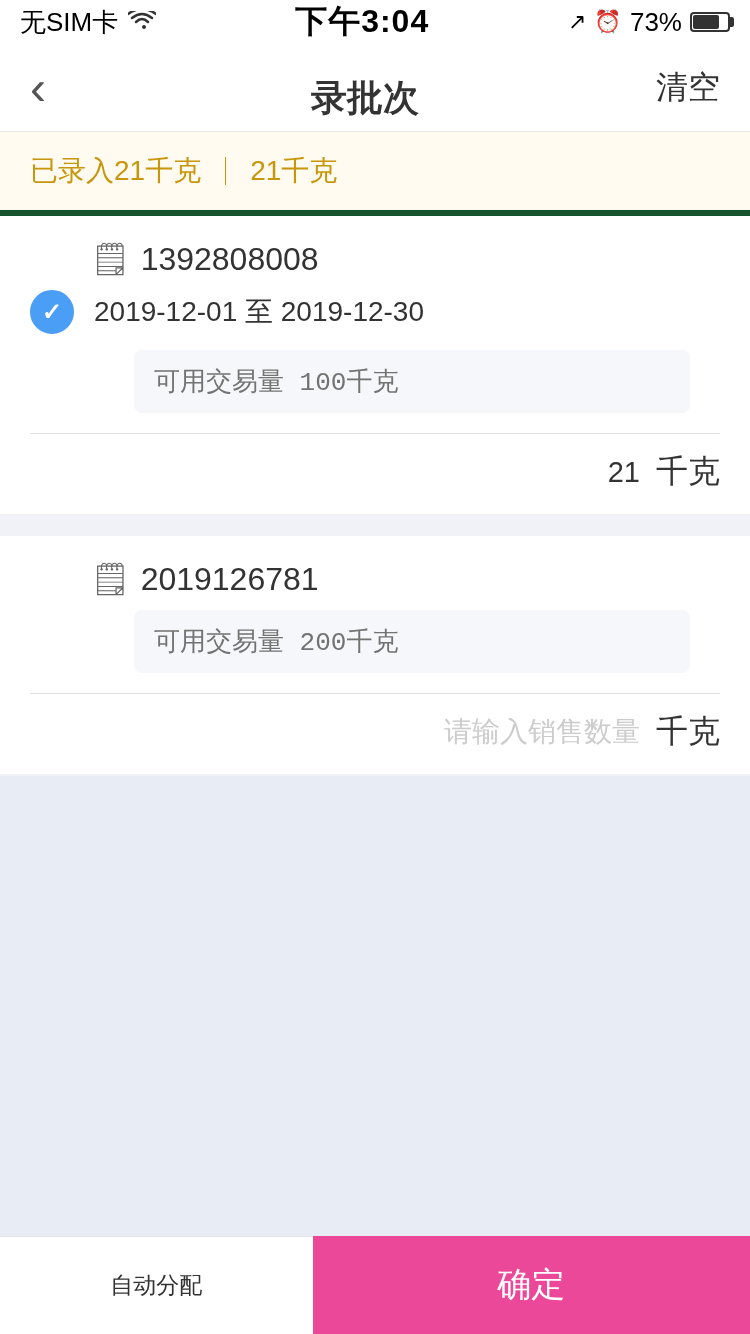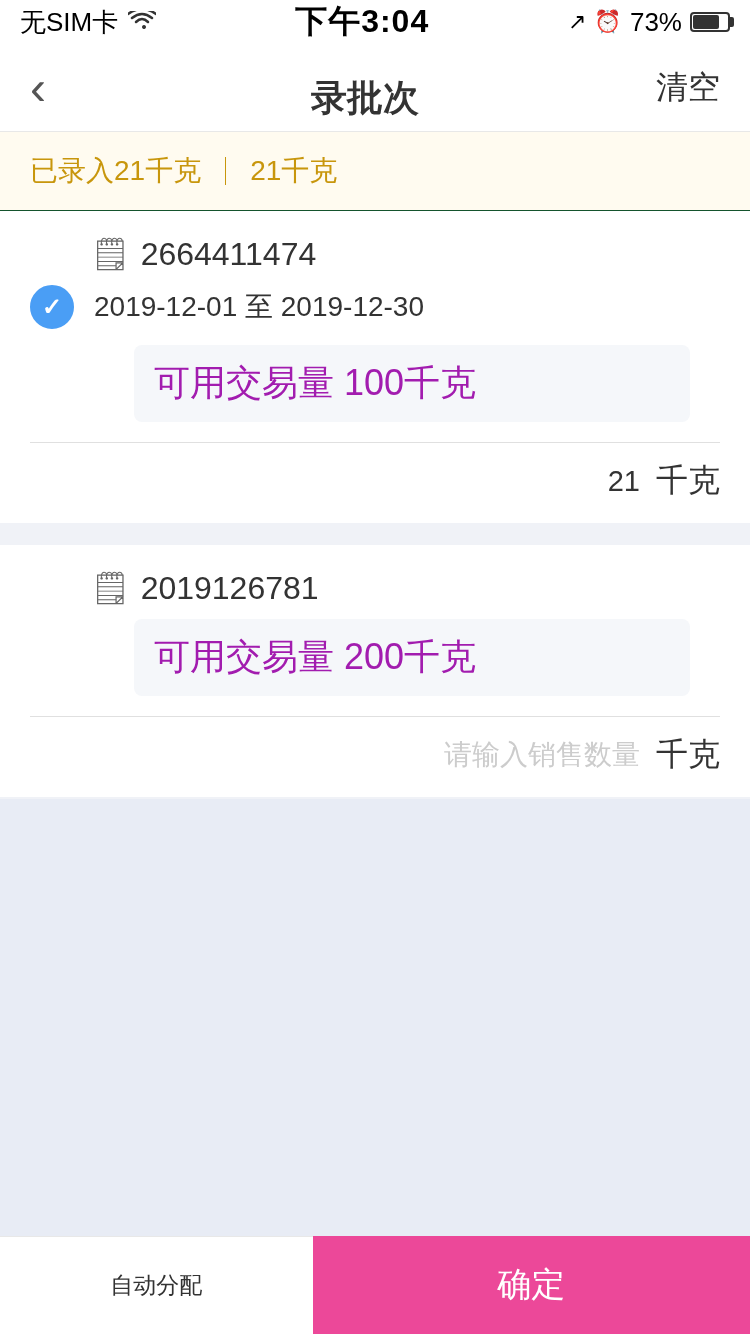--- a/index.html
+++ b/index.html
@@ -106,21 +106,21 @@
     }
 
     
     .info-banner {
       width: 750px;
       background: #fffbf0;
       padding: 20px 30px;
       display: flex;
       align-items: center;
       gap: 0;
-      border-bottom: 1px solid #14532d;
+      border-bottom: 6px solid #14532d;
     }
     .info-banner-text1 {
       font-size: 28px;
       color: #c8960c;
     }
     .info-banner-divider {
       width: 1px;
       height: 28px;
       background: #c8960c;
       margin: 0 24px;
@@ -184,22 +184,23 @@
     }
     .batch-date {
       font-size: 28px;
       color: #333;
     }
     .batch-available {
       margin: 0 30px 20px 104px;
       background: #f5f7fa;
       border-radius: 8px;
       padding: 14px 20px;
-      font-size: 36px;
-      color: #a21caf;
+      font-size: 26px;
+      color: #737373;
+      font-family: Liberation Mono, monospace;
     }
 
     
     .quantity-row {
       display: flex;
       align-items: center;
       justify-content: flex-end;
       padding: 16px 30px 20px 30px;
       gap: 16px;
     }
@@ -312,21 +313,21 @@
 <div class="info-banner">
   <span class="info-banner-text1">已录入21千克</span>
   <div class="info-banner-divider"></div>
   <span class="info-banner-text2">21千克</span>
 </div>
 
 <div class="card">
   <div class="batch-item">
     <div class="batch-id-row">
       <span class="batch-icon">🗒</span>
-      <span class="batch-id">2664411474</span>
+      <span class="batch-id">1392808008</span>
     </div>
     <div class="batch-date-row">
       <div class="batch-checkbox checked">
         <span class="checkmark">✓</span>
       </div>
       <span class="batch-date">2019-12-01 至 2019-12-30</span>
     </div>
     <div class="batch-available">可用交易量 100千克</div>
   </div>
   <div class="quantity-underline"></div>

